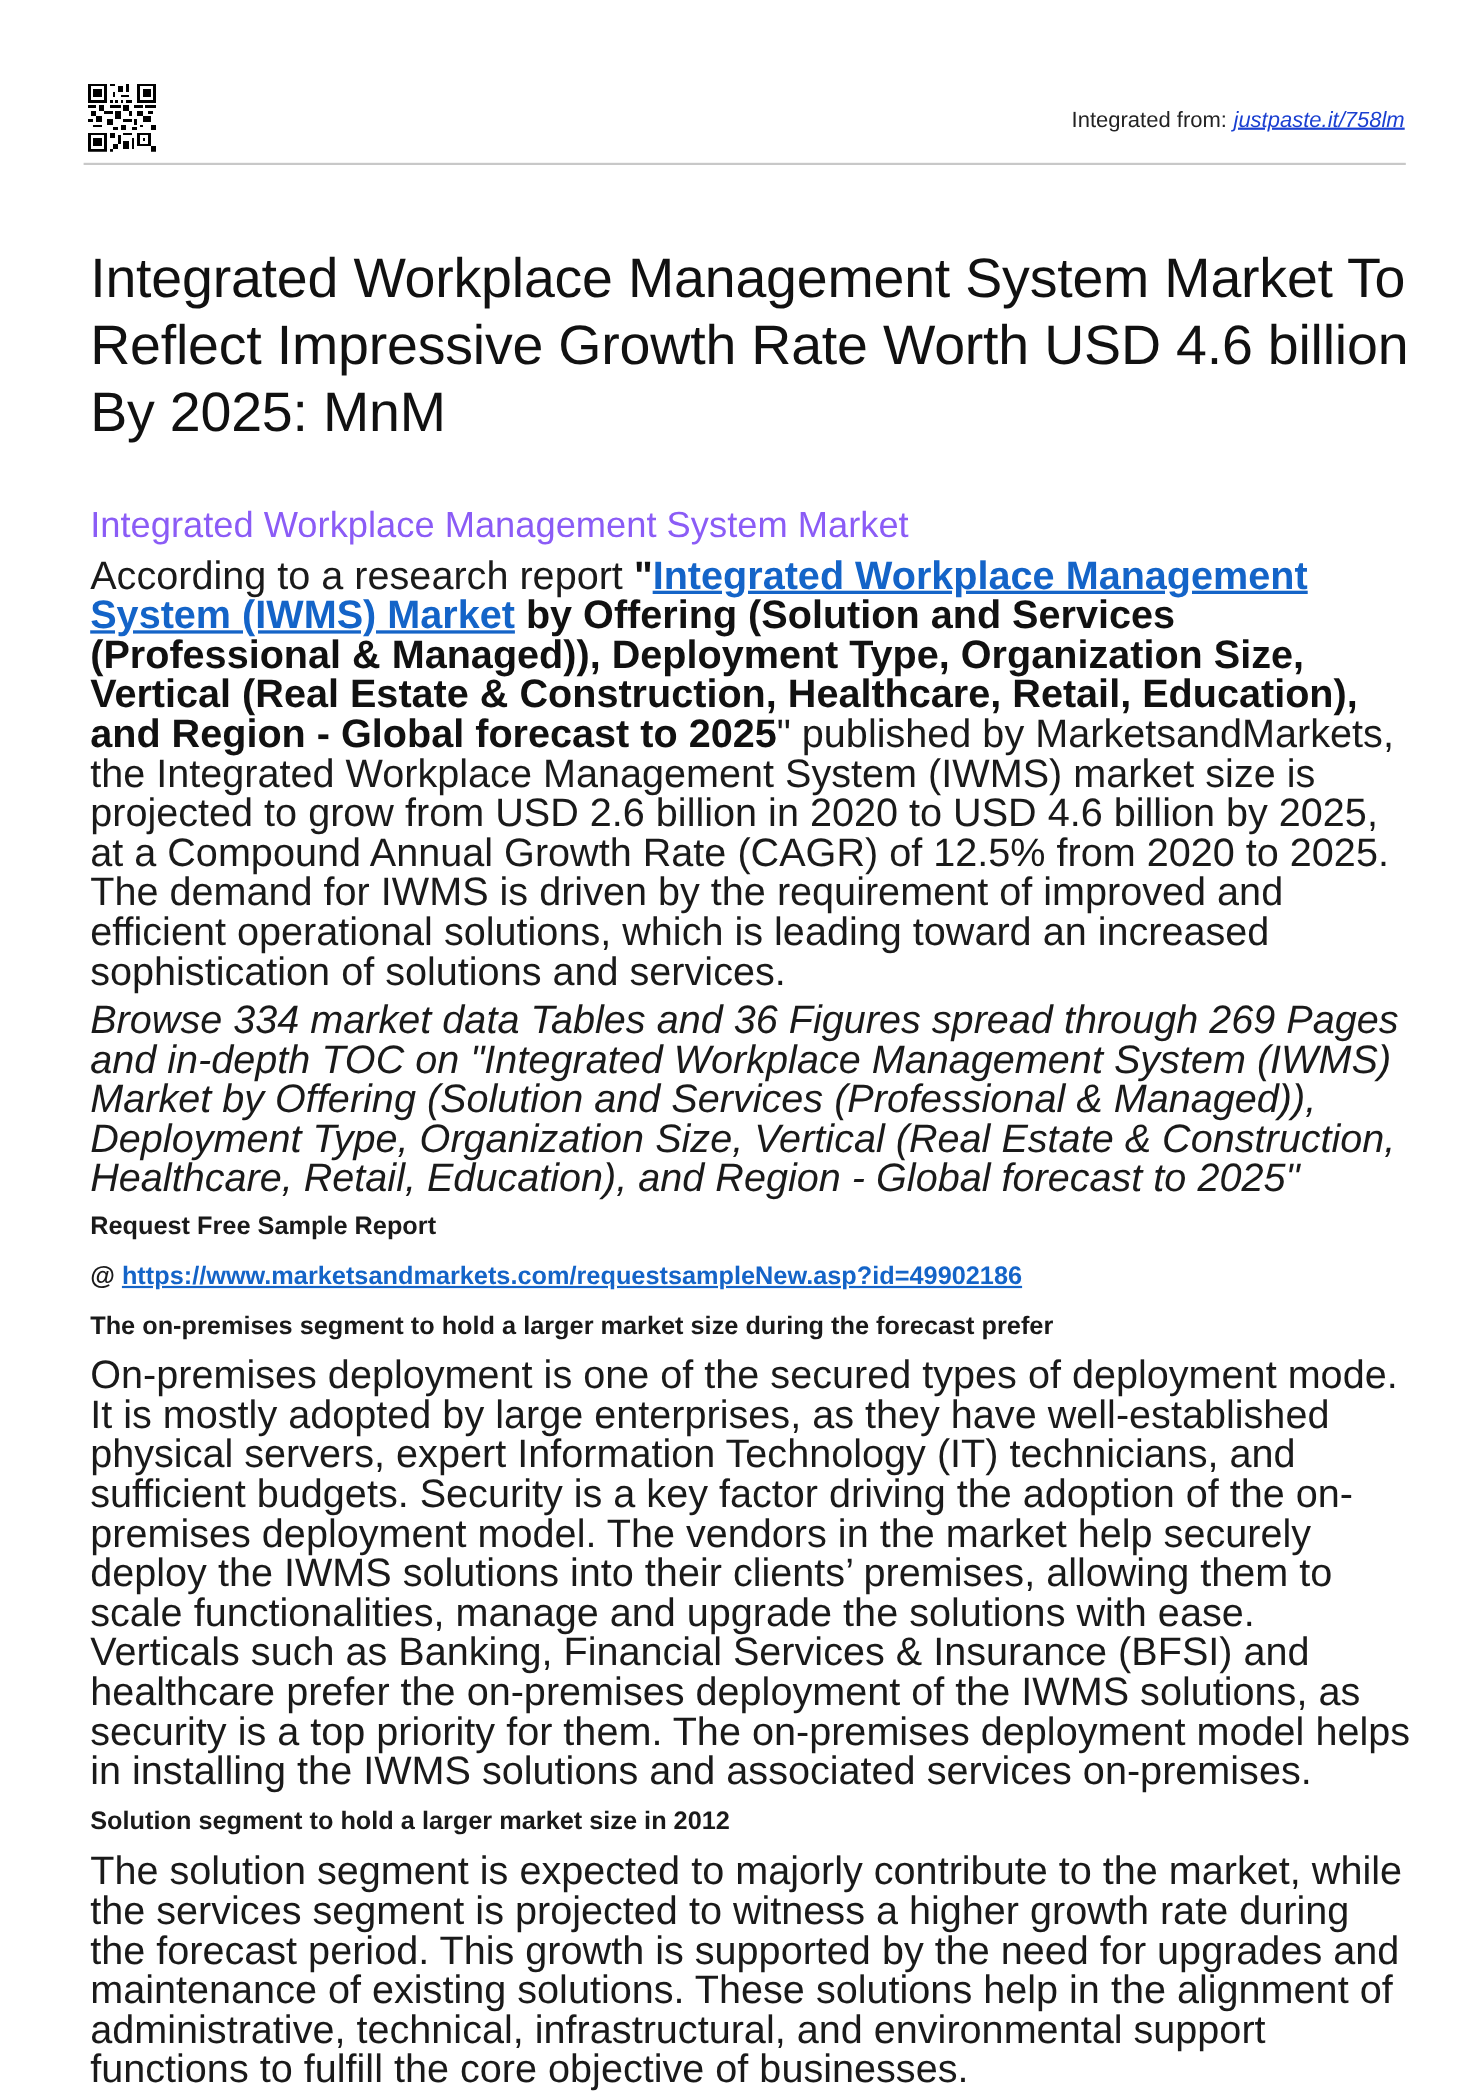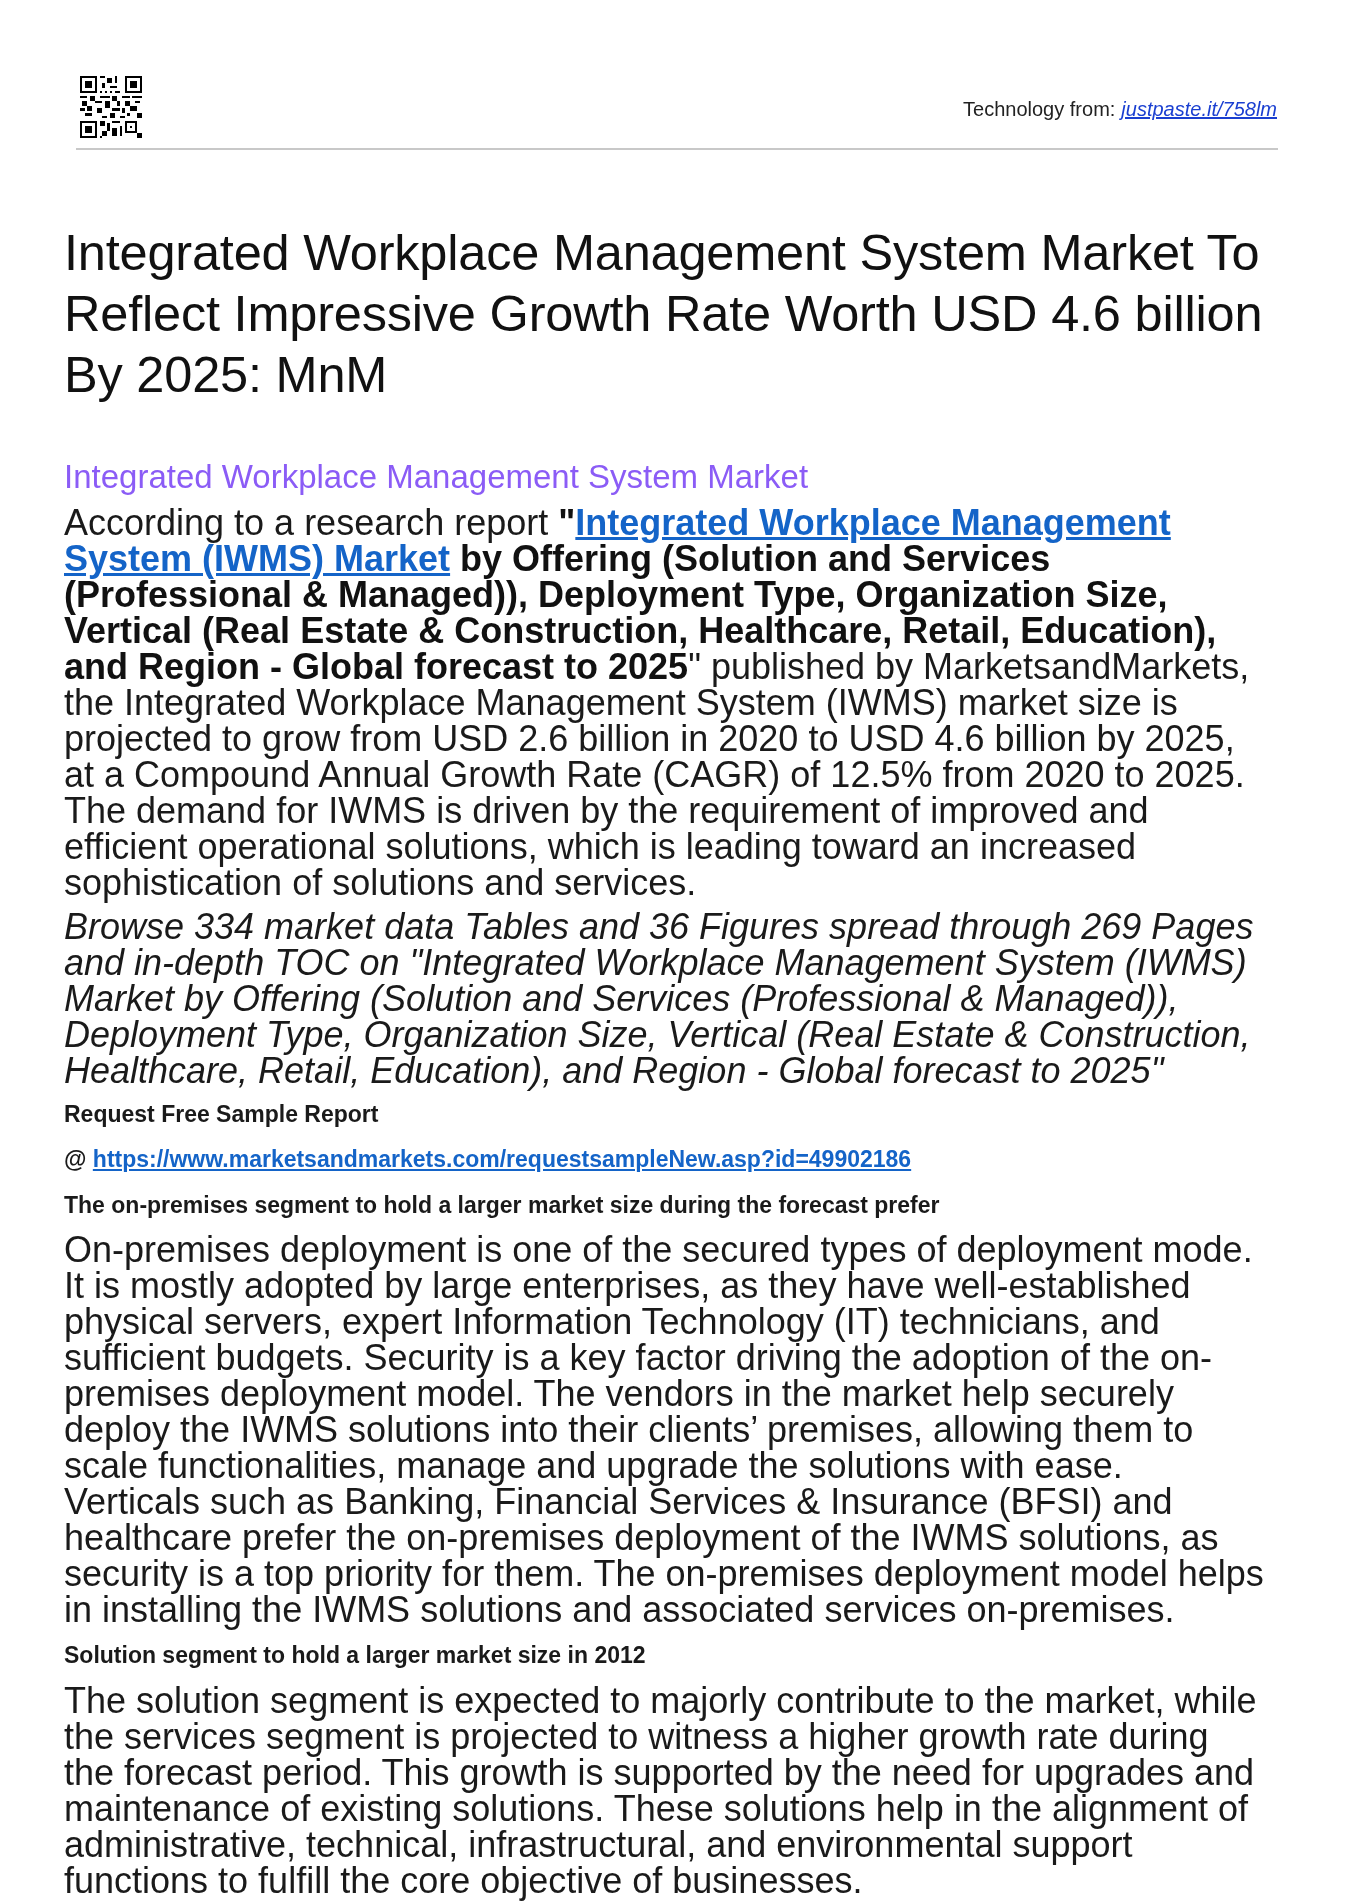--- a/index.html
+++ b/index.html
@@ -2,21 +2,21 @@
 <html><head>
 <meta charset="utf-8">
 <style>
   html, body { margin:0; padding:0; background:#ffffff; }
   body { width:1345px; height:1903px; position:relative; overflow:hidden;
          font-family:"Liberation Sans", sans-serif; color:#111; }
   .qr { position:absolute; left:80px; top:76px; width:62px; height:62px; }
   .dl { position:absolute; right:68px; top:98px; font-size:20px; color:#222; }
   .dl a { color:#1a3fd1; text-decoration:underline; margin-left:6px;font-style:italic; }
   .hr { position:absolute; left:76px; top:148px; width:1202px; height:2px; background:#c8c8c8; }
-  .content { position:absolute; left:64px; top:222px; width:1200px; }
+  .content { position:absolute; left:82px; top:222px; width:1200px; }
   h1 { margin:0; font-weight:normal; font-size:50.5px; line-height:61px; color:#111; letter-spacing:-0.2px; }
   h2 { margin:52px 0 0 0; font-weight:normal; font-size:33px; line-height:40px; color:#8b5cf6; }
   p { margin:0; font-size:36px; line-height:36px; color:#1a1a1a; }
   .p1 { margin-top:8px; }
   b { font-weight:bold; color:#111; }
   .link { color:#1464c8; text-decoration:underline; font-weight:bold; }
   .italic-block { margin-top:8px; font-weight:normal; font-style:italic; }
   .sub { margin-top:8px; font-weight:bold; font-size:23px; line-height:35.4px; }
   .sub2 { margin-top:10px; }
   .body2 { margin-top:9px; }
@@ -77,21 +77,21 @@
       <rect x="20" y="20" width="1" height="1"></rect>
     <rect x="9" y="22" width="2" height="2"></rect>
       <rect x="13" y="21" width="2" height="3"></rect>
       <rect x="16" y="20" width="1" height="4"></rect>
     <rect x="23" y="23" width="2" height="2"></rect>
       <rect x="8" y="24" width="1" height="1"></rect>
   </g>
 </svg>
 
 <div class="dl">
-  <span>Technology from:</span><a>justpaste.it/758lm</a>
+  <span>Integrated from:</span><a>justpaste.it/758lm</a>
 </div>
 <div class="hr"></div>
 
 <div class="content">
   <h1>Integrated Workplace Management System Market To Reflect Impressive Growth Rate Worth USD 4.6 billion By 2025: MnM</h1>
   <h2>Integrated Workplace Management System Market</h2>
 
   <p class="p1"><span>According to a research report </span><b>"</b><a class="link">Integrated Workplace Management System (IWMS) Market</a><b> by Offering (Solution and Services (Professional &amp; Managed)), Deployment Type, Organization Size, Vertical (Real Estate &amp; Construction, Healthcare, Retail, Education), and Region - Global forecast to 2025</b><span>" published by MarketsandMarkets, the Integrated Workplace Management System (IWMS) market size is projected to grow from USD 2.6 billion in 2020 to USD 4.6 billion by 2025, at a Compound Annual Growth Rate (CAGR) of 12.5% from 2020 to 2025. The demand for IWMS is driven by the requirement of improved and efficient operational solutions, which is leading toward an increased sophistication of solutions and services.</span></p>
 
   <p class="italic-block">Browse 334 market data Tables and 36 Figures spread through 269 Pages and in-depth TOC on "Integrated Workplace Management System (IWMS) Market by Offering (Solution and Services (Professional &amp; Managed)), Deployment Type, Organization Size, Vertical (Real Estate &amp; Construction, Healthcare, Retail, Education), and Region - Global forecast to 2025"</p>

